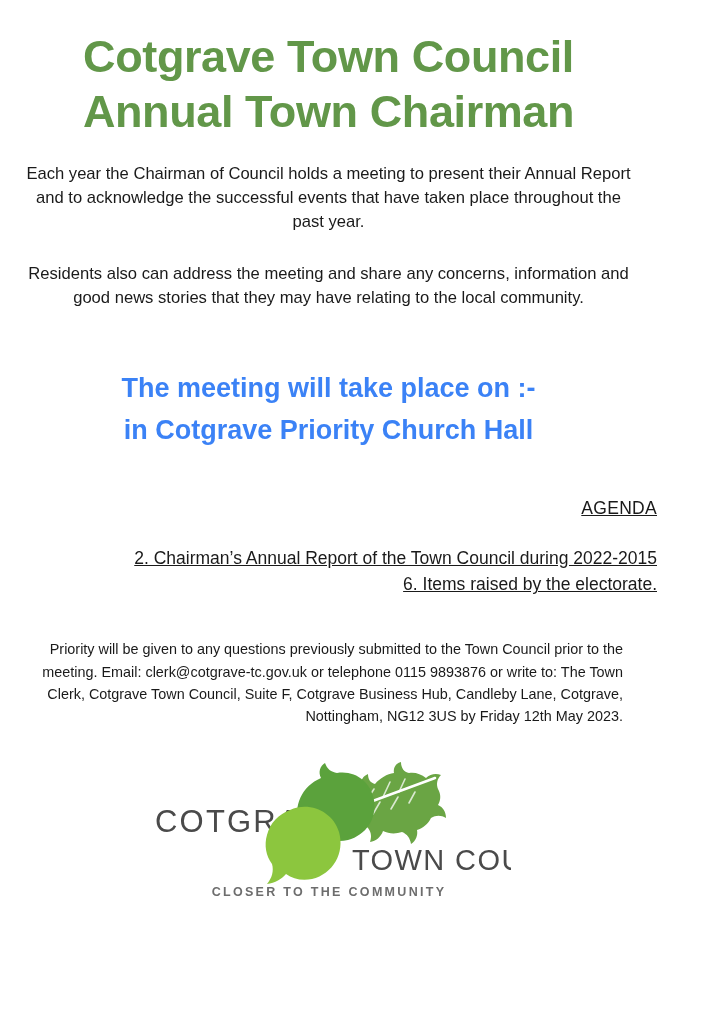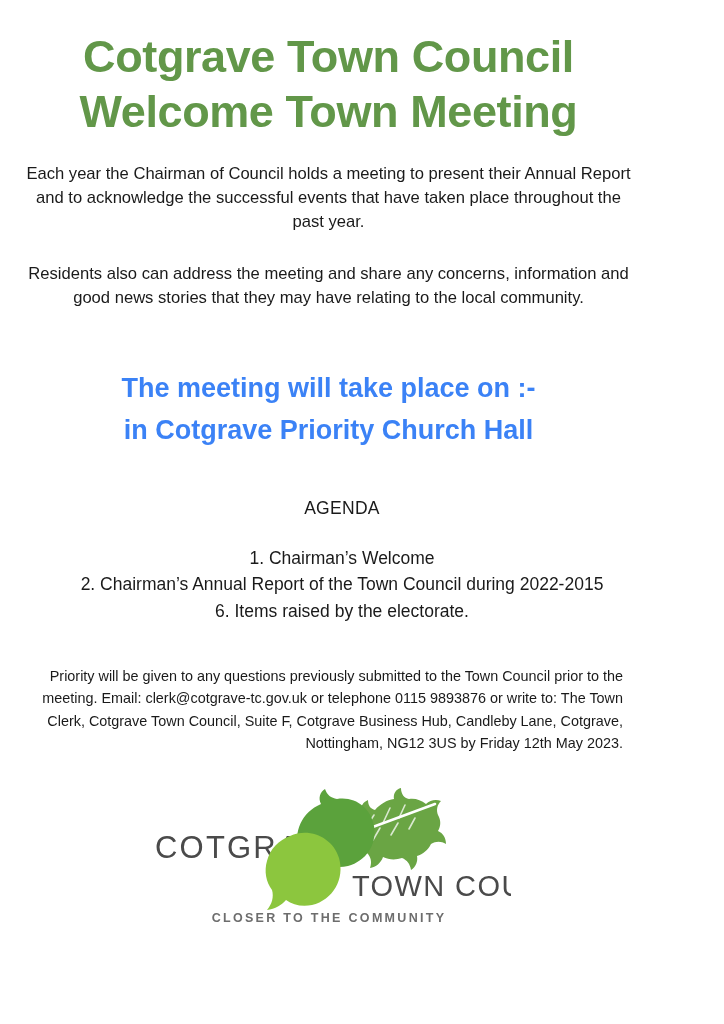--- a/index.html
+++ b/index.html
@@ -61,21 +61,22 @@
     font-weight: bold;
     font-size: 27px;
     line-height: 1.55;
     padding: 0 20px;
   }
 
   
   .agenda {
     margin-top: 46px;
     padding-left: 27px;
-    text-align: center;
+    text-align: right;
+    text-decoration: underline;
   }
   .agenda-heading {
     font-size: 17.5px;
     color: #1a1a1a;
     letter-spacing: 0.3px;
   }
   .agenda-list {
     margin: 0;
     padding: 0;
     list-style: none;
@@ -112,37 +113,36 @@
     display: block;
   }
 </style>
 </head>
 <body>
 
 <div class="page">
 
   <div class="title-block">
     <div class="title-line">Cotgrave Town Council</div>
-    <div class="title-line">Welcome Town Meeting</div>
+    <div class="title-line">Annual Town Chairman</div>
   </div>
 
   <div class="intro">
     <p class="first">Each year the Chairman of Council holds a meeting to present their Annual Report and to acknowledge the successful events that have taken place throughout the past year.</p>
     <p class="second">Residents also can address the meeting and share any concerns, information and good news stories that they may have relating to the local community.</p>
   </div>
 
   <div class="meeting">
     <div>The meeting will take place on :-</div>
     <div>in Cotgrave Priority Church Hall</div>
   </div>
 
   <div class="agenda">
     <div class="agenda-heading">AGENDA</div>
     <ul class="agenda-list">
-      <li>1. Chairman’s Welcome</li>
       <li>2. Chairman’s Annual Report of the Town Council during 2022-2015</li>
       <li>6. Items raised by the electorate.</li>
     </ul>
   </div>
 
   <div class="fineprint">Priority will be given to any questions previously submitted to the Town Council prior to the meeting.  Email: clerk@cotgrave-tc.gov.uk or telephone 0115 9893876 or write to: The Town Clerk, Cotgrave Town Council, Suite F, Cotgrave Business Hub, Candleby Lane,  Cotgrave, Nottingham, NG12 3US by Friday 12th May 2023.</div>
 
   <div class="logo-wrap">
     <div class="logo">
       <svg class="logo-svg" width="364" height="140" viewBox="0 0 364 140">

